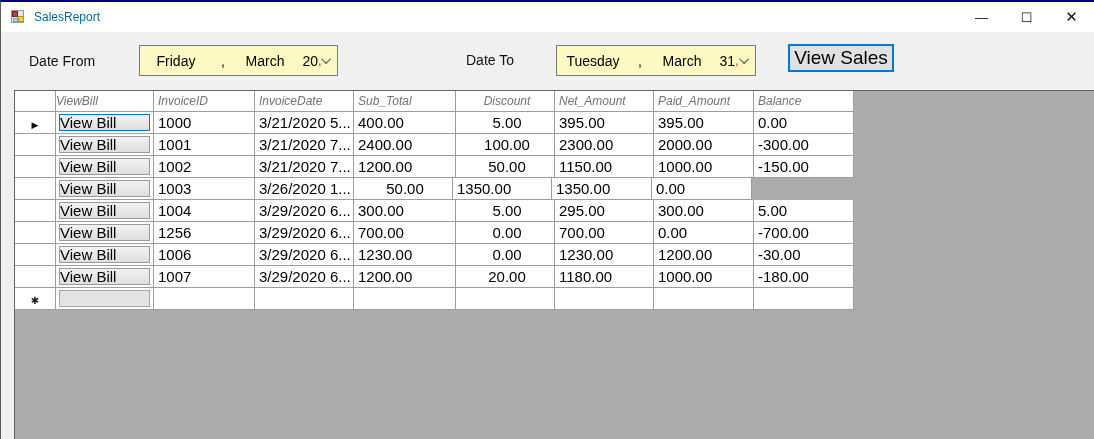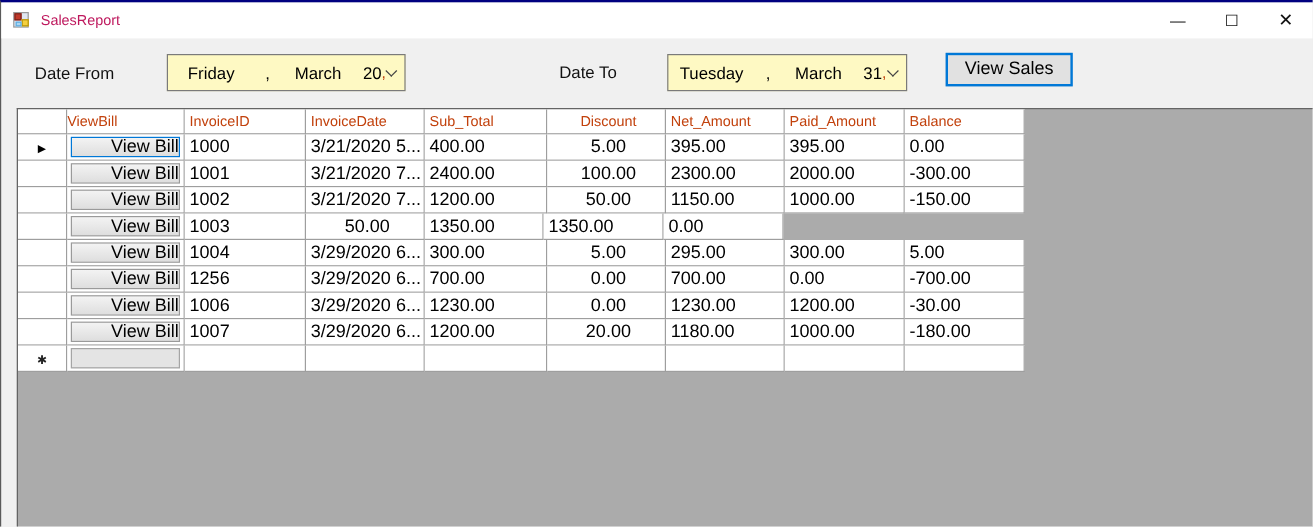--- a/index.html
+++ b/index.html
@@ -16,21 +16,21 @@
   
   .titlebar {
     position:absolute; left:0; top:0; width:100%; height:30px;
     background:#ffffff; display:flex; align-items:center;
   }
   .app-icon { width:16px; height:16px; margin-left:9px; position:relative; }
   .app-icon .frame { position:absolute; left:1px; top:1px; width:13px; height:13px; border:1px solid #9a9a9a; background:#dfe7f2; }
   .app-icon .red   { position:absolute; left:2px; top:2px; width:6px; height:6px; background:#c0392b; border:1px solid #7b241c; }
   .app-icon .yellow{ position:absolute; left:8px; top:7px; width:6px; height:6px; background:#f4d03f; border:1px solid #b7950b; }
   .app-icon .blue  { position:absolute; left:3px; top:9px; width:5px; height:4px; background:#aed6f1; border:1px solid #5dade2; }
-  .title-text { margin-left:8px; font-size:12px; color:#be185d; }
+  .title-text { margin-left:8px; font-size:12px; color:#0369a1; }
   .win-controls { position:absolute; right:0; top:0; height:30px; display:flex; }
   .win-btn { width:45px; height:30px; display:flex; align-items:center; justify-content:center; font-size:13px; color:#111; cursor:default; }
   .win-btn.close { font-size:15px; }
 
   
   .lbl { position:absolute; font-size:14px; color:#111; }
   #lbl-date-from { left:28px; top:51px; }
   #lbl-date-to   { left:465px; top:50px; }
 
   .datepicker {
@@ -45,56 +45,56 @@
   .dp-day      { width:22px; text-align:right; }
   .dp-red-comma{ color:#c1440e; font-size:13px; }
   .dp-chevron  { margin-left:auto; margin-right:6px; width:7px; height:7px;
                  border-left:1px solid #444; border-bottom:1px solid #444;
                  transform:rotate(-45deg) translateY(-2px); }
 
   .view-sales-btn {
     position:absolute; left:787px; top:42px; width:106px; height:28px;
     background:#e1e1e1; border:2px solid #0078d7;
     font-family:"Liberation Sans", sans-serif;
-    font-size:15px; color:#000; text-align:center; line-height:24px; cursor:default;
+    font-size:19px; color:#000; text-align:center; line-height:24px; cursor:default;
   }
 
   
   .grid {
     position:absolute; left:13px; top:88px; right:0; bottom:0;
     background:#ababab; border-top:1px solid #646464; border-left:1px solid #646464;
     overflow:hidden;
   }
   .tbl { position:absolute; left:0; top:0; }
   .row { display:flex; }
   .cell {
     background:#fff; border-right:1px solid #9e9e9e; border-bottom:1px solid #9e9e9e;
     overflow:hidden; white-space:nowrap;
   }
-  .hdr .cell { height:21px; font-size:12px; line-height:20px; padding-left:4px; color:#c2410c; }
+  .hdr .cell { height:21px; font-size:12px; line-height:20px; padding-left:4px; color:#737373;font-style:italic; }
   .datarow .cell { height:22px; font-size:15px; line-height:21px; padding-left:4px; color:#000; }
 
   .c-rowhead { width:41px; padding-left:0 !important; text-align:center; }
   .c-viewbill { width:98px; padding:0 !important; }
   .c-invoiceid { width:101px; }
   .c-invoicedate { width:99px; }
   .c-subtotal { width:102px; }
   .c-discount { width:99px;text-align:center; }
   .c-netamount { width:99px; }
   .c-paidamount { width:100px; }
   .c-balance { width:100px; }
 
   .row-indicator { font-size:9px; color:#000; line-height:22px; }
   .new-row-indicator { font-size:10px; color:#222; line-height:22px; }
 
   .viewbill-btn {
     margin:2px 3px; height:17px;
     background:linear-gradient(#f3f3f3,#dedede);
     border:1px solid #9a9a9a;
-    font-size:15px; line-height:15px; text-align:right; color:#000; cursor:default;
+    font-size:15px; line-height:15px; text-align:left; color:#000; cursor:default;
   }
   .viewbill-btn.focused { border:1px solid #0078d7; }
   .viewbill-btn.empty { background:#e4e4e4; border:1px solid #a5a5a5; }
 </style>
 </head>
 <body>
 
 <div class="window">
 
   <div class="titlebar">
@@ -187,20 +187,21 @@
           <div class="cell c-netamount">1150.00</div>
           <div class="cell c-paidamount">1000.00</div>
           <div class="cell c-balance">-150.00</div>
         </div>
         <div class="row datarow">
           <div class="cell c-rowhead"></div>
           <div class="cell c-viewbill">
             <div class="viewbill-btn">View Bill</div>
           </div>
           <div class="cell c-invoiceid">1003</div>
+          <div class="cell c-invoicedate">3/26/2020 1...</div>
           <div class="cell c-discount">50.00</div>
           <div class="cell c-netamount">1350.00</div>
           <div class="cell c-paidamount">1350.00</div>
           <div class="cell c-balance">0.00</div>
         </div>
         <div class="row datarow">
           <div class="cell c-rowhead"></div>
           <div class="cell c-viewbill">
             <div class="viewbill-btn">View Bill</div>
           </div>

